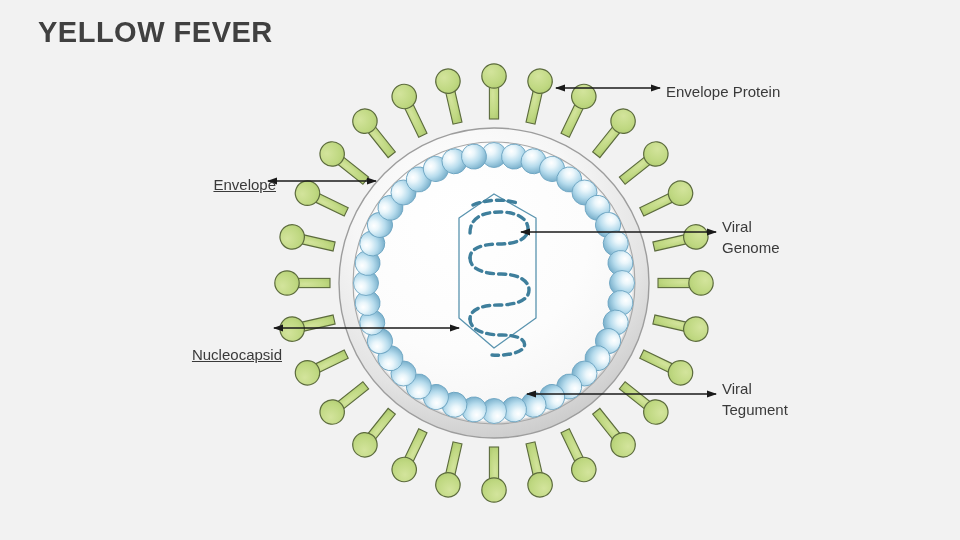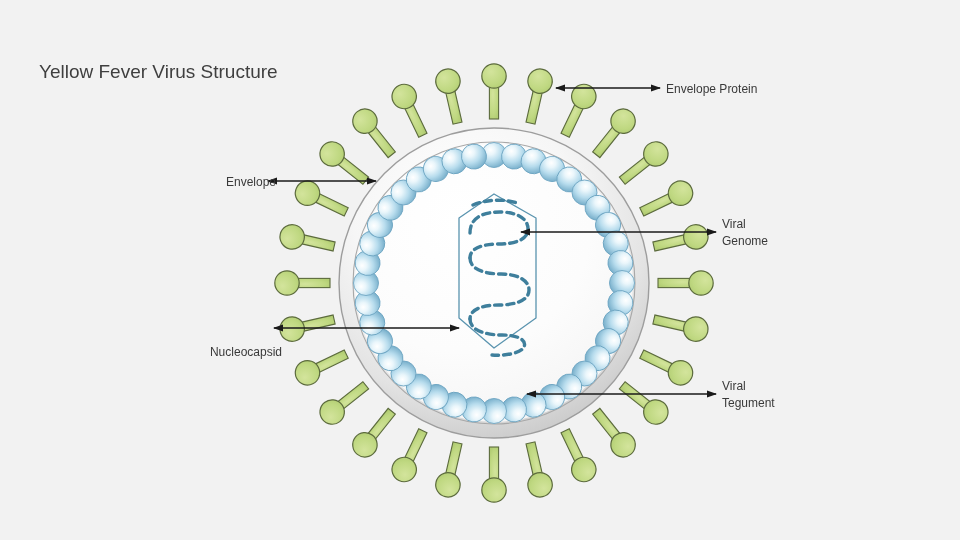--- a/index.html
+++ b/index.html
@@ -44,40 +44,40 @@
   }
   #figure {
     position: absolute;
     left: 0;
     top: 0;
     width: 960px;
     height: 540px;
   }
   .callout {
     position: absolute;
-    font-size: 12px;
+    font-size: 15px;
     color: #3a3a3a;
     line-height: 1.42;
     white-space: pre-line;
   }
   .callout.right { text-align: left; }
-  .callout.left  { text-align: center; }
+  .callout.left  { text-align: center; text-decoration: underline; }
   #label-envelope-protein { left: 666px; top: 81px; }
   #label-viral-genome     { left: 722px; top: 216px; }
   #label-viral-tegument   { left: 722px; top: 378px; }
   #label-envelope         { right: 684px; top: 174px; }
   #label-nucleocapsid     { right: 678px; top: 321px; margin-top: 23px; }
 </style>
 </head>
 <body>
 
 <div id="slide">
 
-
-  <div id="subtitle">Yellow Fever Virus Structure</div>
+  <div id="title">YELLOW FEVER</div>
+
 
   <svg id="figure" viewBox="0 0 960 540">
     <defs>
       <radialGradient id="gEnvelope" cx="40%" cy="26%" r="78%">
         <stop offset="0%" stop-color="#ffffff"></stop>
         <stop offset="46%" stop-color="#f6f6f6"></stop>
         <stop offset="78%" stop-color="#e3e3e3"></stop>
         <stop offset="100%" stop-color="#c9c9c9"></stop>
       </radialGradient>
       <radialGradient id="gLumen" cx="38%" cy="28%" r="78%">

